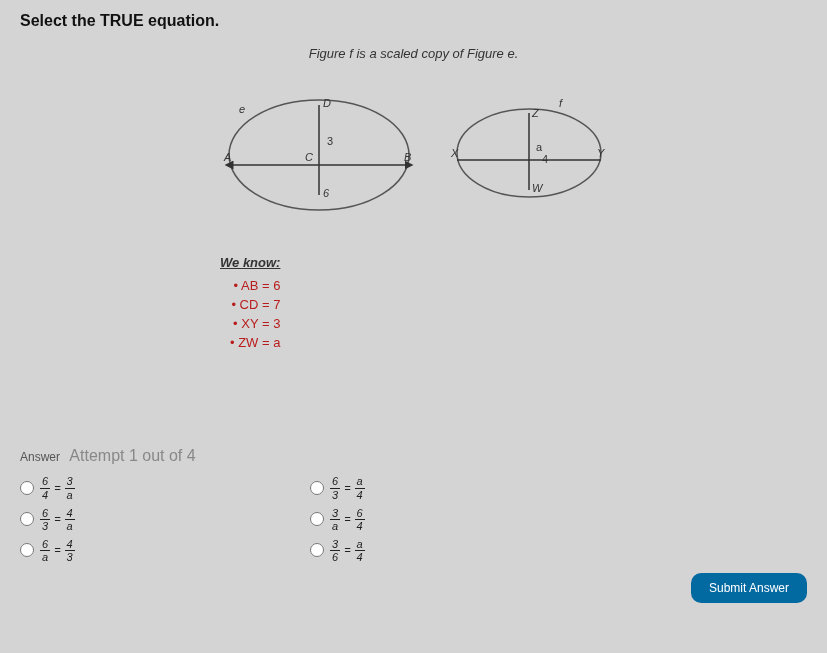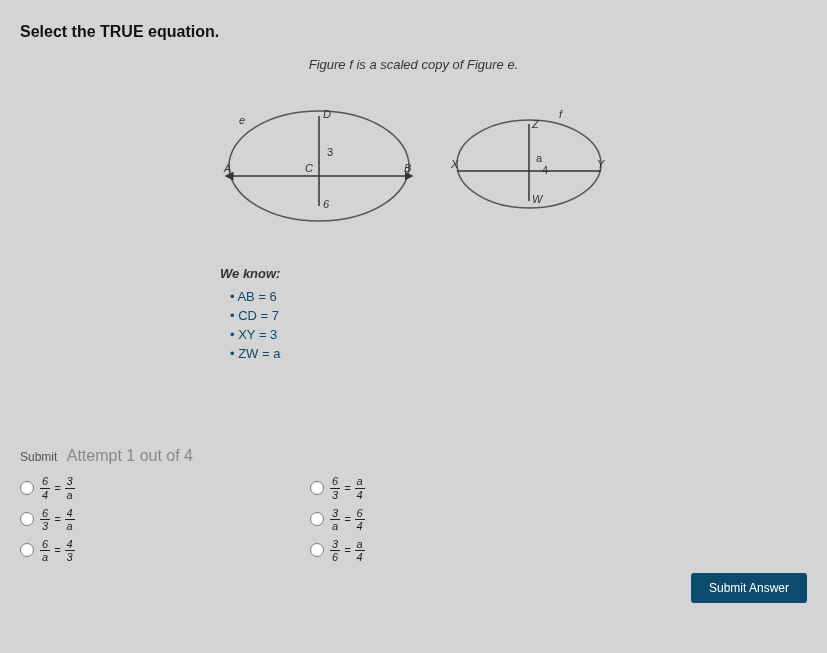--- a/index.html
+++ b/index.html
@@ -10,35 +10,36 @@
       min-height: 653px;
       position: relative;
       overflow: hidden;
     }
 
     .page {
       width: 827px;
       min-height: 653px;
       background: #d4d4d4;
       position: relative;
-      padding: 23px 20px;
+      padding: 12px 20px;
     }
 
     .question-title {
       font-size: 16px;
       font-weight: bold;
       color: #111;
       margin-bottom: 16px;
     }
 
     .main-content {
       display: flex;
       flex-direction: column;
       align-items: center;
       margin-top: 10px;
+      text-align: right;
     }
 
     .figure-label {
       font-size: 13px;
       color: #333;
       margin-bottom: 24px;
       font-style: italic;
     }
 
     .figures-area {
@@ -67,30 +68,31 @@
       align-self: flex-start;
       margin-left: 200px;
       margin-top: 10px;
     }
 
     .we-know h3 {
       font-size: 13px;
       font-style: italic;
       color: #333;
       margin-bottom: 8px;
+      text-decoration: underline;
     }
 
     .we-know ul {
       list-style: none;
       padding-left: 10px;
     }
 
     .we-know ul li {
       font-size: 13px;
-      color: #0c4a6e;
+      color: #b91c1c;
       margin-bottom: 4px;
     }
 
     .we-know ul li::before {
       content: "• ";
     }
 
     .answer-section {
       position: absolute;
       bottom: 90px;
@@ -127,26 +129,26 @@
     .option-text {
       font-size: 12px;
       color: #222;
       font-style: italic;
     }
 
     .submit-btn {
       position: absolute;
       bottom: 50px;
       right: 20px;
-      background: #0c4a6e;
+      background: #0369a1;
       color: white;
       border: none;
       padding: 8px 18px;
       font-size: 12px;
-      border-radius: 3px;
+      border-radius: 10px;
       cursor: pointer;
     }
 
     
     .frac {
       display: inline-flex;
       flex-direction: column;
       align-items: center;
       font-size: 11px;
       vertical-align: middle;
@@ -238,21 +240,21 @@
         <li>CD = 7</li>
         <li>XY = 3</li>
         <li>ZW = a</li>
       </ul>
     </div>
 
   </div>
 
   <div class="answer-section">
     <div class="answer-label">
-      <span>Submit</span>
+      <span>Answer</span>
       <span style="font-size:16px; color:#888; margin-left:6px;">Attempt 1 out of 4</span>
     </div>
 
     <div class="answer-options">
 
       <label class="answer-option">
         <input type="radio" name="answer" style="">
         <span class="option-text">
           <span class="eq-container">
             <span class="frac">

